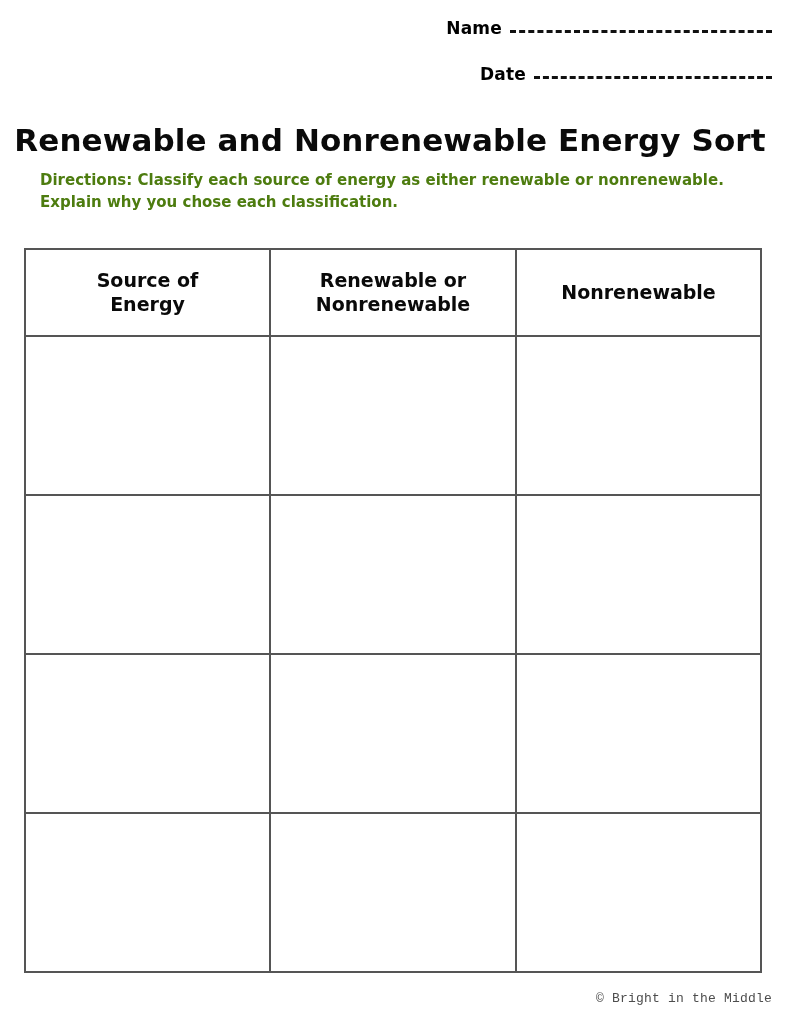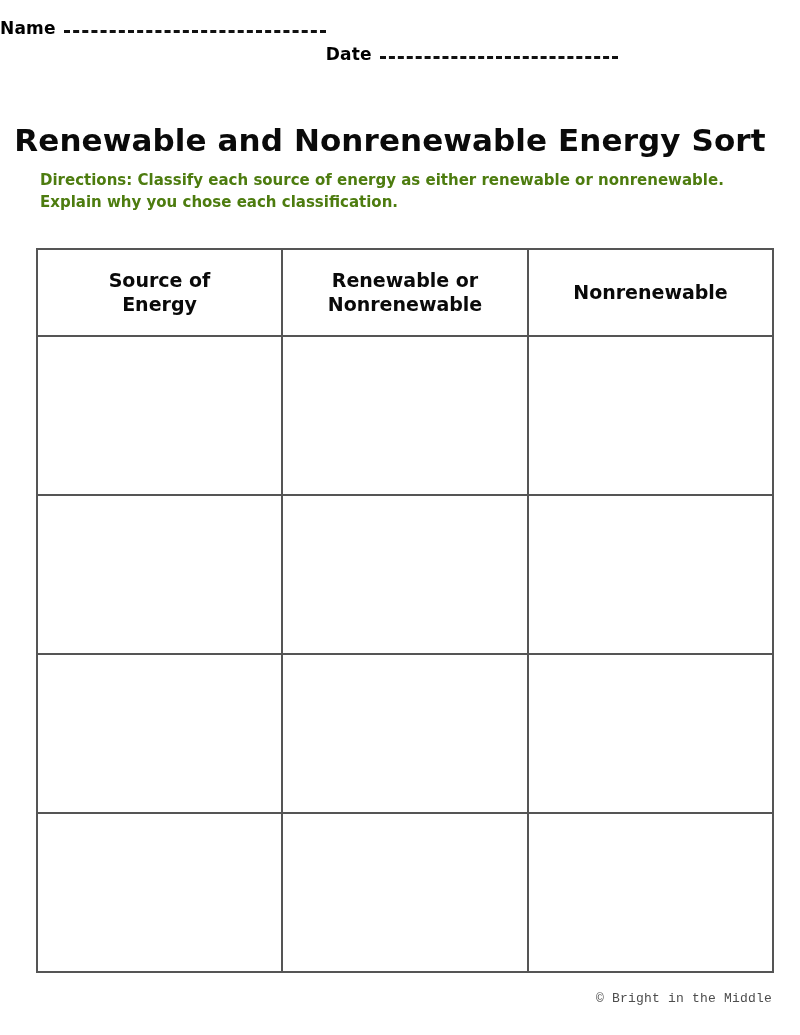--- a/index.html
+++ b/index.html
@@ -24,21 +24,21 @@
     background: #ffffff;
   }
 
   
   .idblock {
     position: absolute;
     left: 0;
     top: 18px;
     width: 772px;
     display: flex;
-    flex-direction: row;
+    flex-direction: column;
     align-items: flex-end;
   }
   .idrow {
     display: flex;
     align-items: baseline;
     justify-content: flex-end;
   }
   .idrow.name { margin-bottom: 26px; }
 
   .idlabel {
@@ -93,21 +93,21 @@
     font-weight: bold;
     font-size: 15px;
     line-height: 1.45;
     color: #4d7c0f;
   }
   .directions .line2 { display: block; }
 
   
   .sort-table {
     position: absolute;
-    left: 36px;
+    left: 24px;
     top: 248px;
     width: 736px;
     border-collapse: collapse;
     table-layout: fixed;
   }
   .sort-table td, .sort-table th {
     border: 2px solid #555555;
     padding: 0;
     margin: 0;
   }

